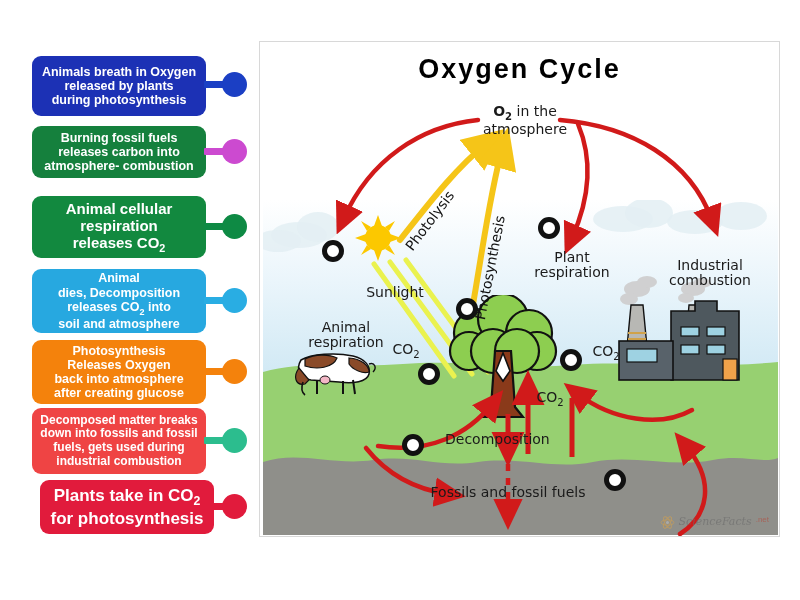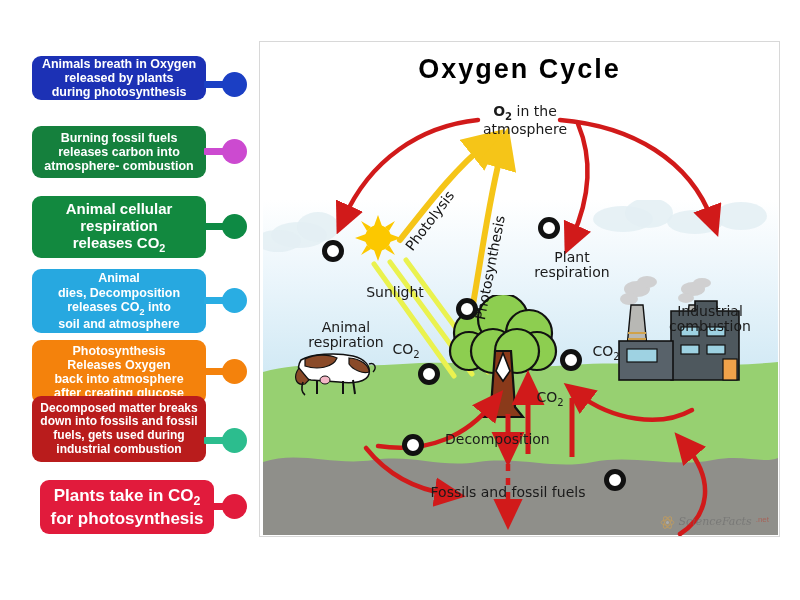--- a/index.html
+++ b/index.html
@@ -100,21 +100,21 @@
   }
   #wm-text{font-family:"DejaVu Serif", serif;font-size:11px;color:#6b6b6b;font-style:italic;}
   #wm-net{font-size:8px;color:#b5483a;}
   svg{display:block;}
 </style>
 </head>
 <body>
 
 <div id="sidebar">
 
-  <div class="callout" style="top:56px;height:44px;background:#1c31b5;font-size:12.5px;">
+  <div class="callout" style="top:56px;height:60px;background:#1c31b5;font-size:12.5px;">
     <span class="txt">Animals breath in Oxygen<br>released by plants<br>during photosynthesis</span>
   </div>
   <div class="connector" style="top:81px;background:#1b3fc4;"></div>
   <div class="dot" style="top:72px;background:#1b3fc4;"></div>
 
   <div class="callout" style="top:126px;height:52px;background:#15803d;font-size:12.5px;">
     <span class="txt">Burning fossil fuels<br>releases carbon into<br>atmosphere- combustion</span>
   </div>
   <div class="connector" style="top:148px;background:#cc4ad0;"></div>
   <div class="dot" style="top:139px;background:#cc4ad0;"></div>
@@ -130,21 +130,21 @@
   </div>
   <div class="connector" style="top:297px;background:#29ade3;"></div>
   <div class="dot" style="top:288px;background:#29ade3;"></div>
 
   <div class="callout" style="top:340px;height:64px;background:#f4820c;font-size:12.5px;">
     <span class="txt">Photosynthesis<br>Releases Oxygen<br>back into atmosphere<br>after creating glucose</span>
   </div>
   <div class="connector" style="top:368px;background:#f4820c;"></div>
   <div class="dot" style="top:359px;background:#f4820c;"></div>
 
-  <div class="callout" style="top:396px;height:66px;background:#b91c1c;font-size:12px;">
+  <div class="callout" style="top:408px;height:66px;background:#ef4444;font-size:12px;">
     <span class="txt">Decomposed matter breaks<br>down into fossils and fossil<br>fuels, gets used during<br>industrial combustion</span>
   </div>
   <div class="connector" style="top:437px;background:#2cbd8e;"></div>
   <div class="dot" style="top:428px;background:#2cbd8e;"></div>
 
   <div class="callout" style="top:480px;height:54px;background:#e11b3c;font-size:17px;margin-left:8px;">
     <span class="txt">Plants take in CO<sub>2</sub><br>for photosynthesis</span>
   </div>
   <div class="connector" style="top:503px;background:#e11b3c;"></div>
   <div class="dot" style="top:494px;background:#e11b3c;"></div>
@@ -297,21 +297,21 @@
   </div>
 
   <div class="rot-label" style="left:142px;top:202px;transform:rotate(-53deg);">Photolysis</div>
 
   <div class="rot-label" style="left:212px;top:276px;transform:rotate(-79deg);">Photosynthesis</div>
 
   <div class="dlabel" style="left:96px;top:243px;width:78px;font-size:14px;">Sunlight</div>
 
   <div class="dlabel" style="left:264px;top:208px;width:96px;font-size:14px;">Plant<br>respiration</div>
 
-  <div class="dlabel" style="left:396px;top:216px;width:108px;font-size:14px;margin-top:46px;">Industrial<br>combustion</div>
+  <div class="dlabel" style="left:396px;top:216px;width:108px;font-size:14px;">Industrial<br>combustion</div>
 
   <div class="dlabel" style="left:36px;top:278px;width:100px;font-size:14px;">Animal<br>respiration</div>
 
   <div class="dlabel" style="left:126px;top:300px;width:40px;font-size:14px;">CO<sub>2</sub></div>
 
   <div class="dlabel" style="left:326px;top:302px;width:40px;font-size:14px;">CO<sub>2</sub></div>
 
   <div class="dlabel" style="left:270px;top:348px;width:40px;font-size:14px;">CO<sub>2</sub></div>
 
   <div class="dlabel" style="left:185px;top:390px;width:120px;font-size:14px;text-align:left;">Decomposition</div>

